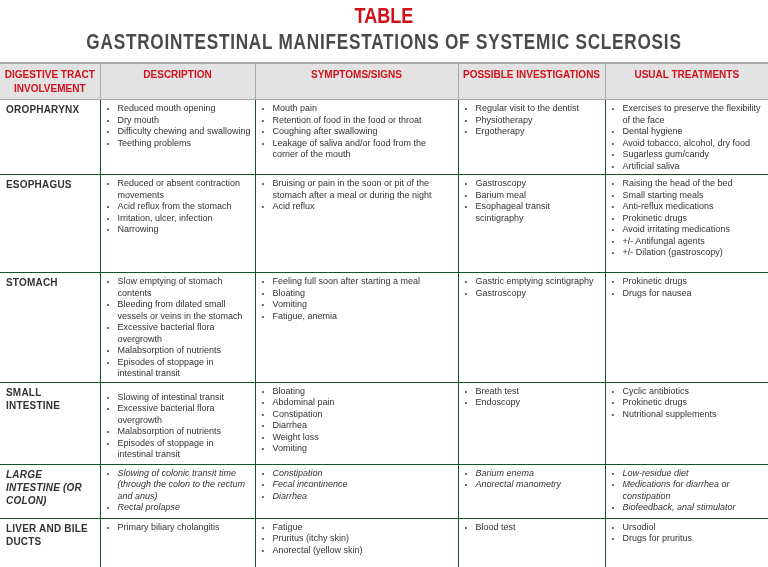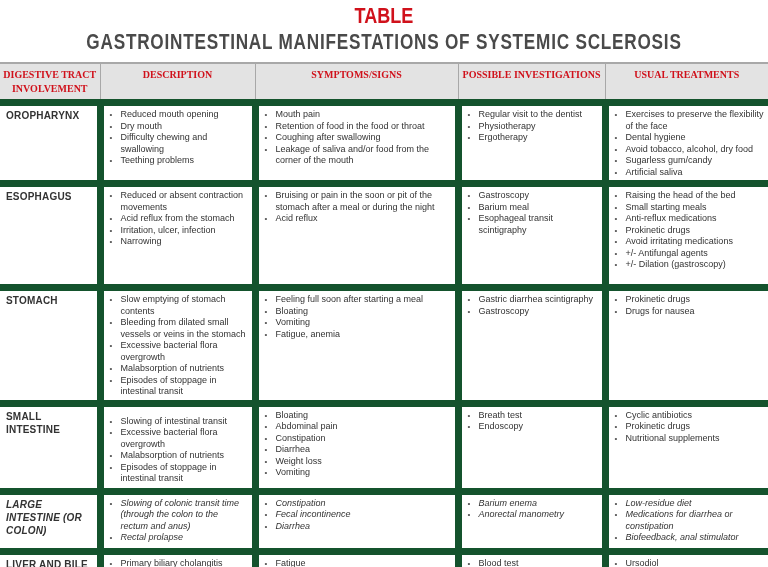--- a/index.html
+++ b/index.html
@@ -16,26 +16,26 @@
     white-space:nowrap;
   }
   table {
     position:absolute; left:0; top:62px; width:768px; border-collapse:collapse; table-layout:fixed;
     border-bottom:3px solid #bdbdbd;
   }
   col.c1 { width:100px; } col.c2 { width:155px; } col.c3 { width:203px; } col.c4 { width:147px; } col.c5 { width:163px; }
   th {
     background:#e3e3e3; color:#d0111b; font-weight:bold; font-size:10px; text-align:center;
     vertical-align:top; padding:4px 3px 3px 3px; border:1px solid #a8a8a8; border-top:2px solid #a8a8a8;
-    line-height:14px; height:27px;font-family:Liberation Serif, serif;
+    line-height:14px; height:27px;
   }
   th:first-child { border-left:none; }
   th:last-child { border-right:none; }
   td {
-    vertical-align:top; border:7px solid #14532d; font-size:9px; color:#333; line-height:11.5px;
+    vertical-align:top; border:1px solid #14532d; font-size:9px; color:#333; line-height:11.5px;
     padding:3px 4px 2px 4px;
   }
   td:first-child { border-left:none; }
   td:last-child { border-right:none; }
   td.organ { font-weight:bold; font-size:10px; color:#333; line-height:13px; padding:3px 6px; letter-spacing:0.2px; }
   ul { list-style:none; margin:0; padding:0; }
   li { position:relative; padding-left:13px; }
   li::before { content:"•"; position:absolute; left:2px; top:0; color:#555; font-size:8px; }
   tr.r1 td { height:63px; }
   tr.r2 td { height:91px; }
@@ -153,21 +153,21 @@
         <td class="symp">
           <ul>
             <li>Feeling full soon after starting a meal</li>
             <li>Bloating</li>
             <li>Vomiting</li>
             <li>Fatigue, anemia</li>
           </ul>
         </td>
         <td class="inv">
           <ul>
-            <li>Gastric diarrhea scintigraphy</li>
+            <li>Gastric emptying scintigraphy</li>
             <li>Gastroscopy</li>
           </ul>
         </td>
         <td class="treat">
           <ul>
             <li>Prokinetic drugs</li>
             <li>Drugs for nausea</li>
           </ul>
         </td>
       </tr>

